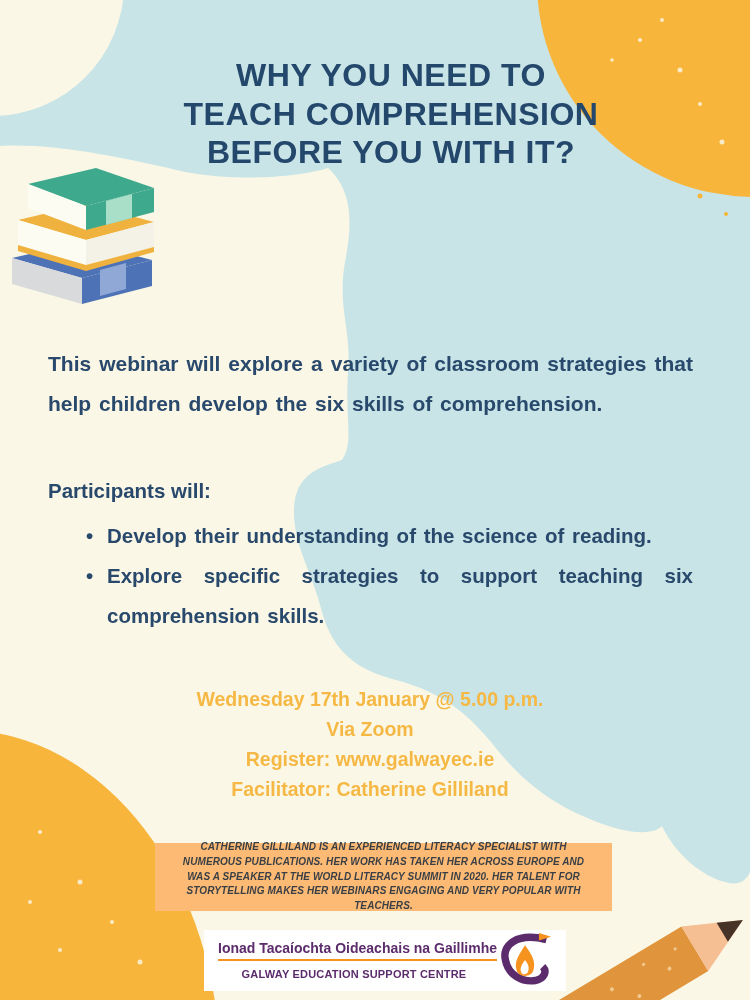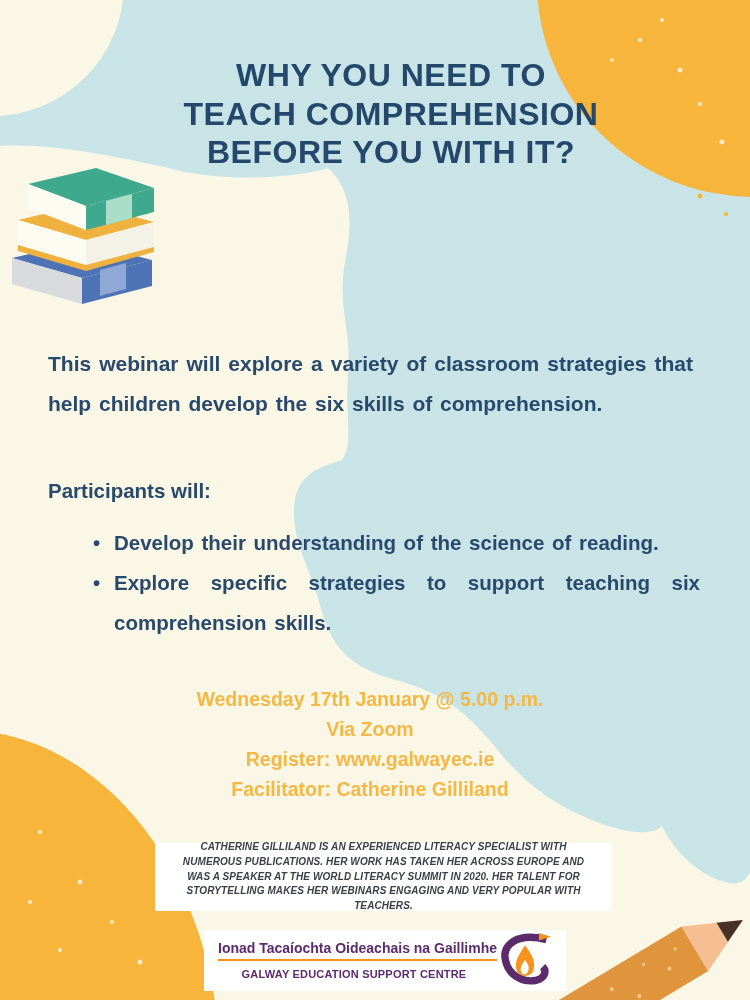--- a/index.html
+++ b/index.html
@@ -19,34 +19,34 @@
   }
   #intro{
     left:48px;top:344px;width:645px;
     font-weight:bold;font-size:21px;line-height:40px;
     text-align:justify;word-spacing:2px;
   }
   #participants-heading{
     left:48px;top:479px;font-weight:bold;font-size:20.5px;
   }
   #bullet-list{
-    left:82px;top:512px;width:607px;margin:11px;padding:0;list-style:none;
+    left:82px;top:512px;width:607px;margin:4px;padding:0;list-style:none;
     font-weight:bold;font-size:20.5px;line-height:40px;text-align:justify;word-spacing:2px;
   }
   #bullet-list li{position:relative;padding-left:21px;}
   #bullet-list li::before{
     content:"\2022";position:absolute;left:0;top:0;color:#29496C;
   }
   #details{
     left:40px;top:684px;width:660px;text-align:center;
     font-weight:bold;font-size:19.5px;line-height:30px;color:#F6B844;
   }
   #bio-box{
     position:absolute;z-index:2;left:155px;top:843px;width:457px;height:68px;
-    background:#ffffff;display:flex;align-items:center;justify-content:center;
+    background:#fdba74;display:flex;align-items:center;justify-content:center;
   }
   #bio-text{
     width:425px;text-align:center;font-style:italic;font-weight:bold;
     font-size:10px;line-height:14.8px;letter-spacing:.1px;color:#3A3F45;
   }
   #logo-box{
     position:absolute;z-index:3;left:204px;top:930px;width:362px;height:61px;
     background:#FFFFFF;display:flex;align-items:center;justify-content:center;gap:8px;
   }
   #logo-text{width:272px;text-align:center;}

